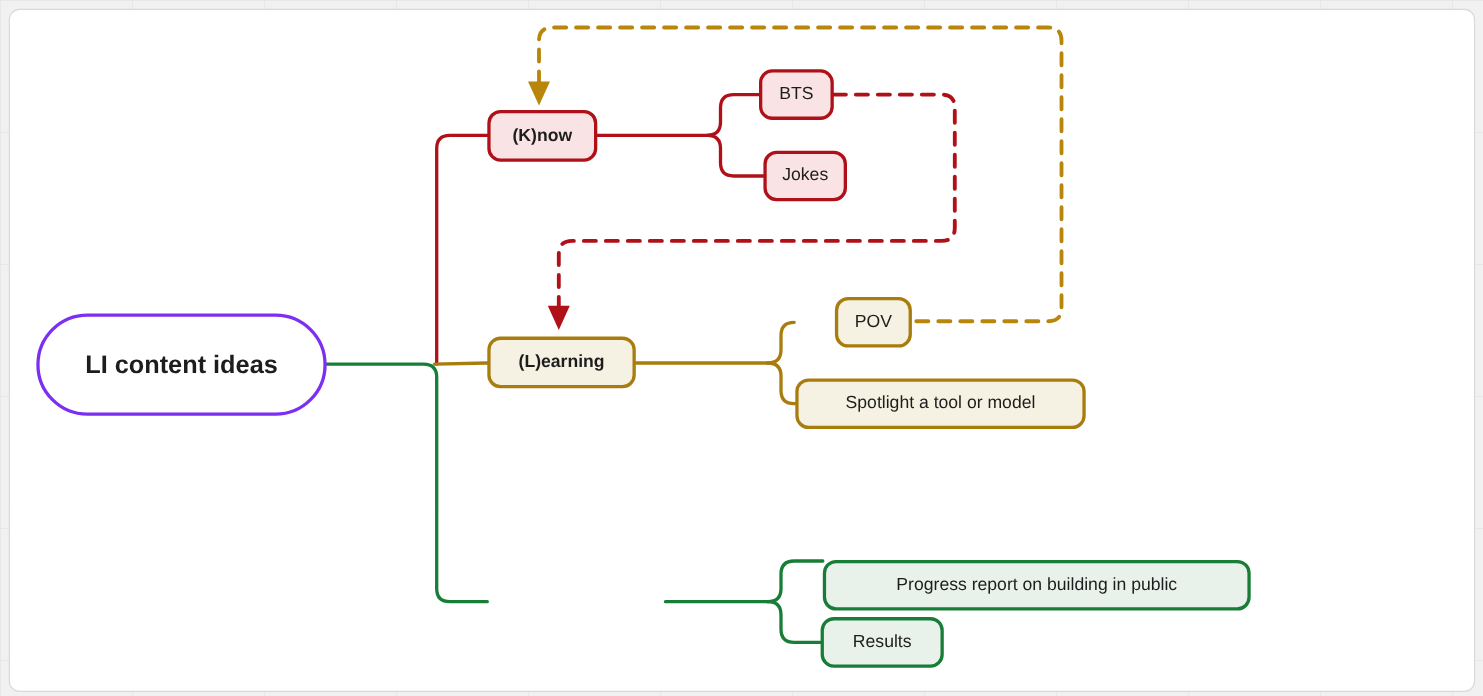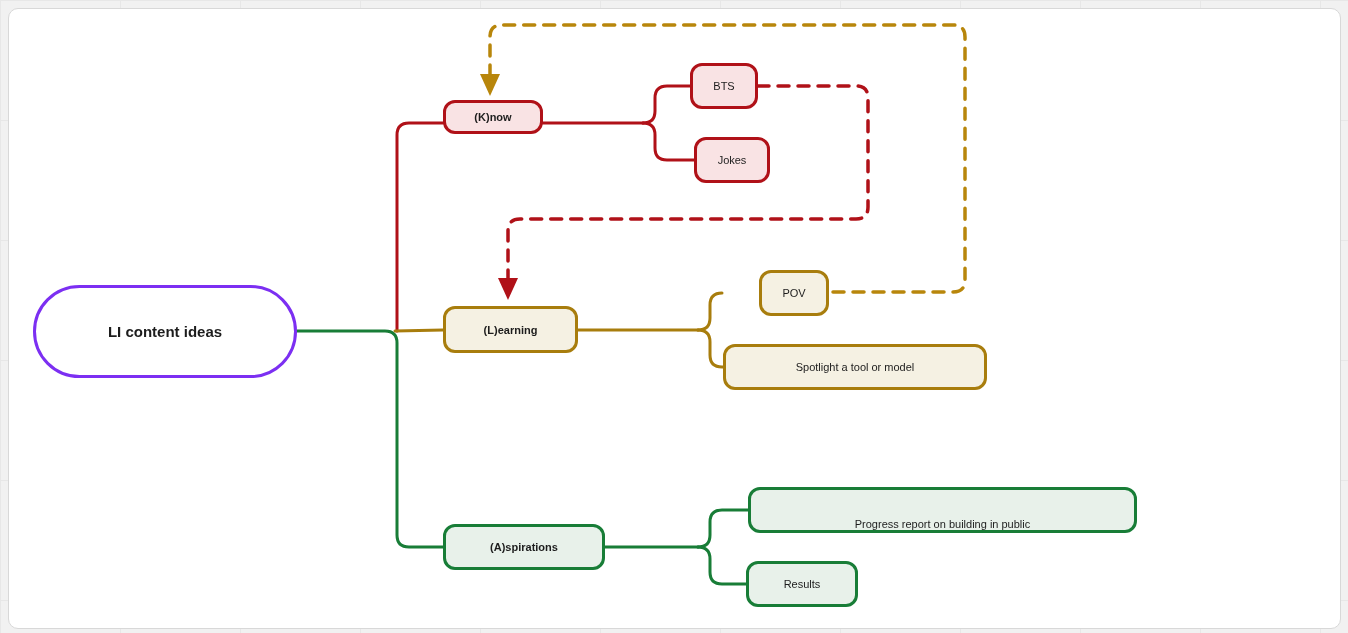--- a/index.html
+++ b/index.html
@@ -37,49 +37,49 @@
     left: 0; top: 0;
     width: 1348px; height: 633px;
     display: block;
   }
   .node {
     position: absolute;
     box-sizing: border-box;
     display: flex;
     align-items: center;
     justify-content: center;
-    font-size: 11px;
+    font-size: 16px;
     color: #1d1d1d;
     white-space: nowrap;
     background: #fff;
     border-radius: 12px;
     cursor: default;
   }
   .node .lbl { pointer-events: none; }
   .node-root {
     left: 33px; top: 285px; width: 264px; height: 93px;
     border: 3.5px solid #7c2ff2;
     border-radius: 48px;
     font-weight: bold;
-    font-size: 15px;
+    font-size: 23px;
     background: #ffffff;
   }
   .branch-red    { border: 3px solid #b01118; background: #f9e3e4; }
   .branch-gold   { border: 3px solid #a87d0d; background: #f5f1e3; }
   .branch-green  { border: 3px solid #187d37; background: #e8f1ea; }
   .parent { font-weight: bold; }
 
-  .node-know        { left: 443px; top: 100px; width: 100px; height: 34px; justify-content: center; }
+  .node-know        { left: 443px; top: 100px; width: 100px; height: 47px; justify-content: center; }
   .node-bts         { left: 690px; top:  63px; width:  68px; height: 46px; }
   .node-jokes       { left: 694px; top: 137px; width:  76px; height: 46px; }
   .node-learning    { left: 443px; top: 306px; width: 135px; height: 47px; }
   .node-pov         { left: 722px; top: 270px; width:  70px; height: 46px; margin-left: 37px; }
   .node-spotlight   { left: 723px; top: 344px; width: 264px; height: 46px; }
   .node-aspirations { left: 443px; top: 524px; width: 162px; height: 46px; }
-  .node-progress    { left: 748px; top: 487px; width: 389px; height: 46px; align-items: flex-end; }
+  .node-progress    { left: 748px; top: 509px; width: 389px; height: 46px; }
   .node-results     { left: 746px; top: 561px; width: 112px; height: 46px; }
 </style>
 </head>
 <body>
 
 <div class="canvas-card"></div>
 
 <div class="diagram-layer">
 
   <svg class="connectors" viewBox="0 0 1348 633" aria-hidden="true">
@@ -126,23 +126,20 @@
   <div class="node branch-red node-jokes">
     <span class="lbl">Jokes</span>
   </div>
   <div class="node branch-gold node-pov">
     <span class="lbl">POV</span>
   </div>
   <div class="node branch-gold node-spotlight">
     <span class="lbl">Spotlight a tool or model</span>
   </div>
 
-  <div class="node branch-green parent node-aspirations">
-    <span class="lbl">(A)spirations</span>
-  </div>
   <div class="node branch-green node-progress">
     <span class="lbl">Progress report on building in public</span>
   </div>
   <div class="node branch-green node-results">
     <span class="lbl">Results</span>
   </div>
 
 </div>
 
 </body></html>

